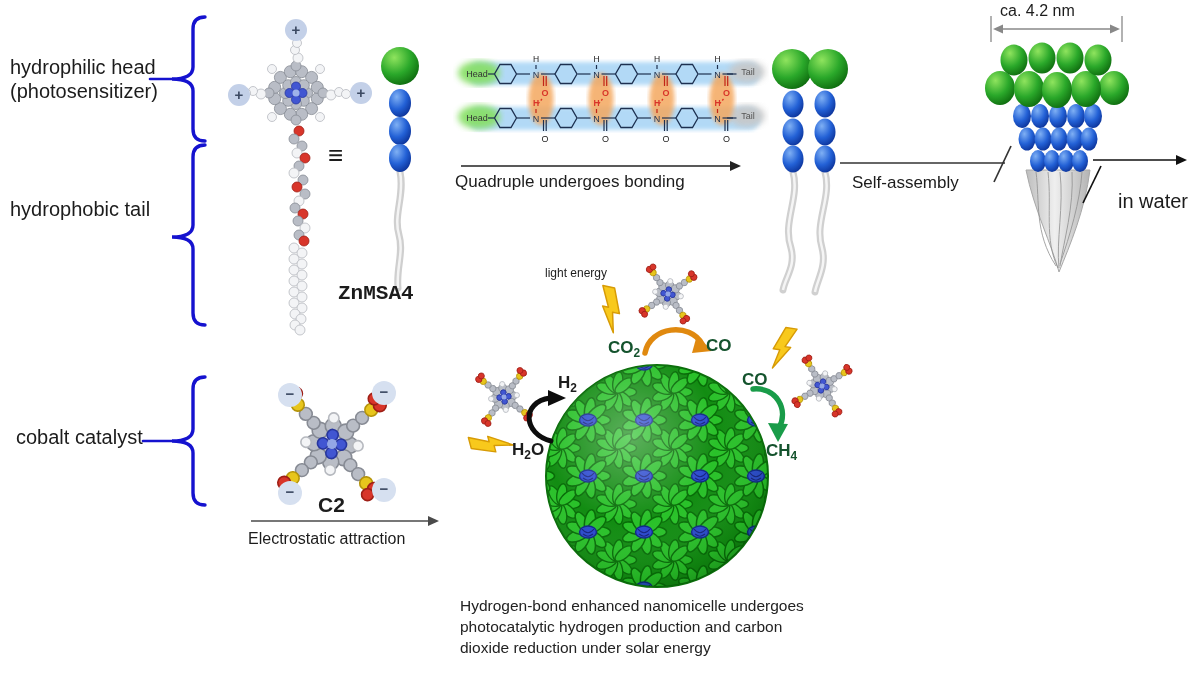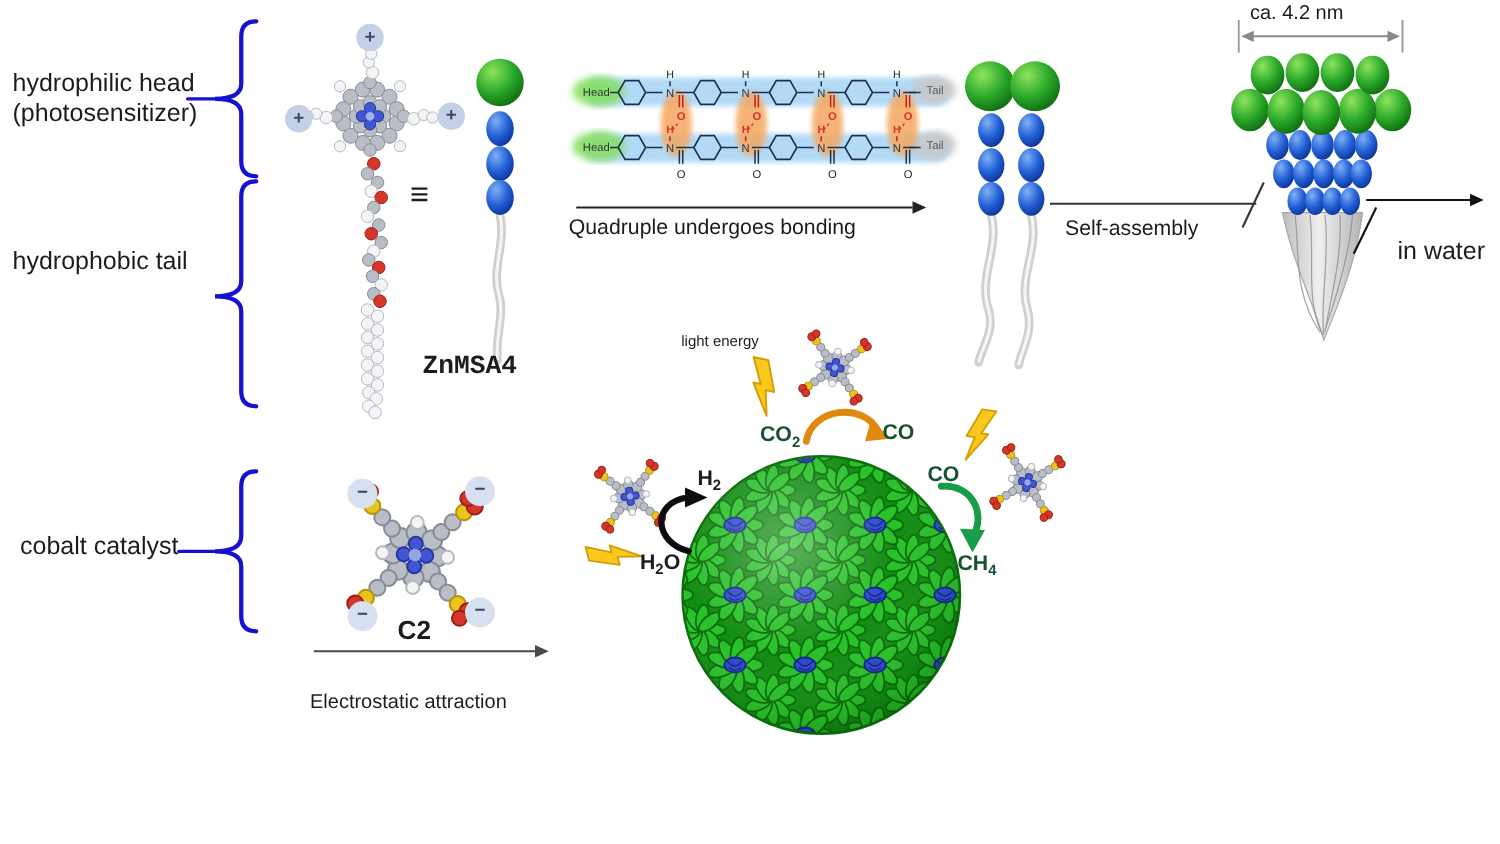--- a/index.html
+++ b/index.html
@@ -415,25 +415,30 @@
 <div class="txt" style="left:852px;top:173px;font-size:17px;">Self-assembly</div>
 <div class="txt ctr" style="left:1000px;top:1px;width:116px;font-size:16px;">ca. 4.2 nm</div>
 <div class="txt" style="left:1118px;top:189px;font-size:20px;">in water</div>
 
 <div class="chg minus" style="left:278px;top:383px;">−</div>
 <div class="chg minus" style="left:372px;top:381px;">−</div>
 <div class="chg minus" style="left:278px;top:481px;">−</div>
 <div class="chg minus" style="left:372px;top:478px;">−</div>
 
 <div class="txt bold ctr" style="left:318px;top:492px;width:50px;font-size:21px;">C2</div>
-<div class="txt ctr" style="left:248px;top:529px;width:192px;font-size:16px;margin-top:23px;">Electrostatic attraction</div>
+<div class="txt ctr" style="left:248px;top:529px;width:192px;font-size:16px;">Electrostatic attraction</div>
 
 <div class="txt" style="left:545px;top:266px;font-size:12px;">light energy</div>
 
 <div class="txt chem green" style="left:608px;top:338px;"><span>CO</span><sub>2</sub></div>
 <div class="txt chem green" style="left:706px;top:336px;">CO</div>
 <div class="txt chem" style="left:558px;top:373px;"><span>H</span><sub>2</sub></div>
 <div class="txt chem" style="left:512px;top:440px;"><span>H</span><sub>2</sub><span>O</span></div>
 <div class="txt chem green" style="left:742px;top:370px;">CO</div>
 <div class="txt chem green" style="left:766px;top:441px;"><span>CH</span><sub>4</sub></div>
 
-
+<div class="txt ctr" style="left:460px;top:595px;width:470px;font-size:15.5px;line-height:21px;color:#222;">
+  <span style="display:block">Hydrogen-bond enhanced nanomicelle undergoes</span>
+  <span style="display:block">photocatalytic hydrogen production and carbon</span>
+  <span style="display:block">dioxide reduction under solar energy</span>
 </div>
 
+</div>
+
 </body></html>

